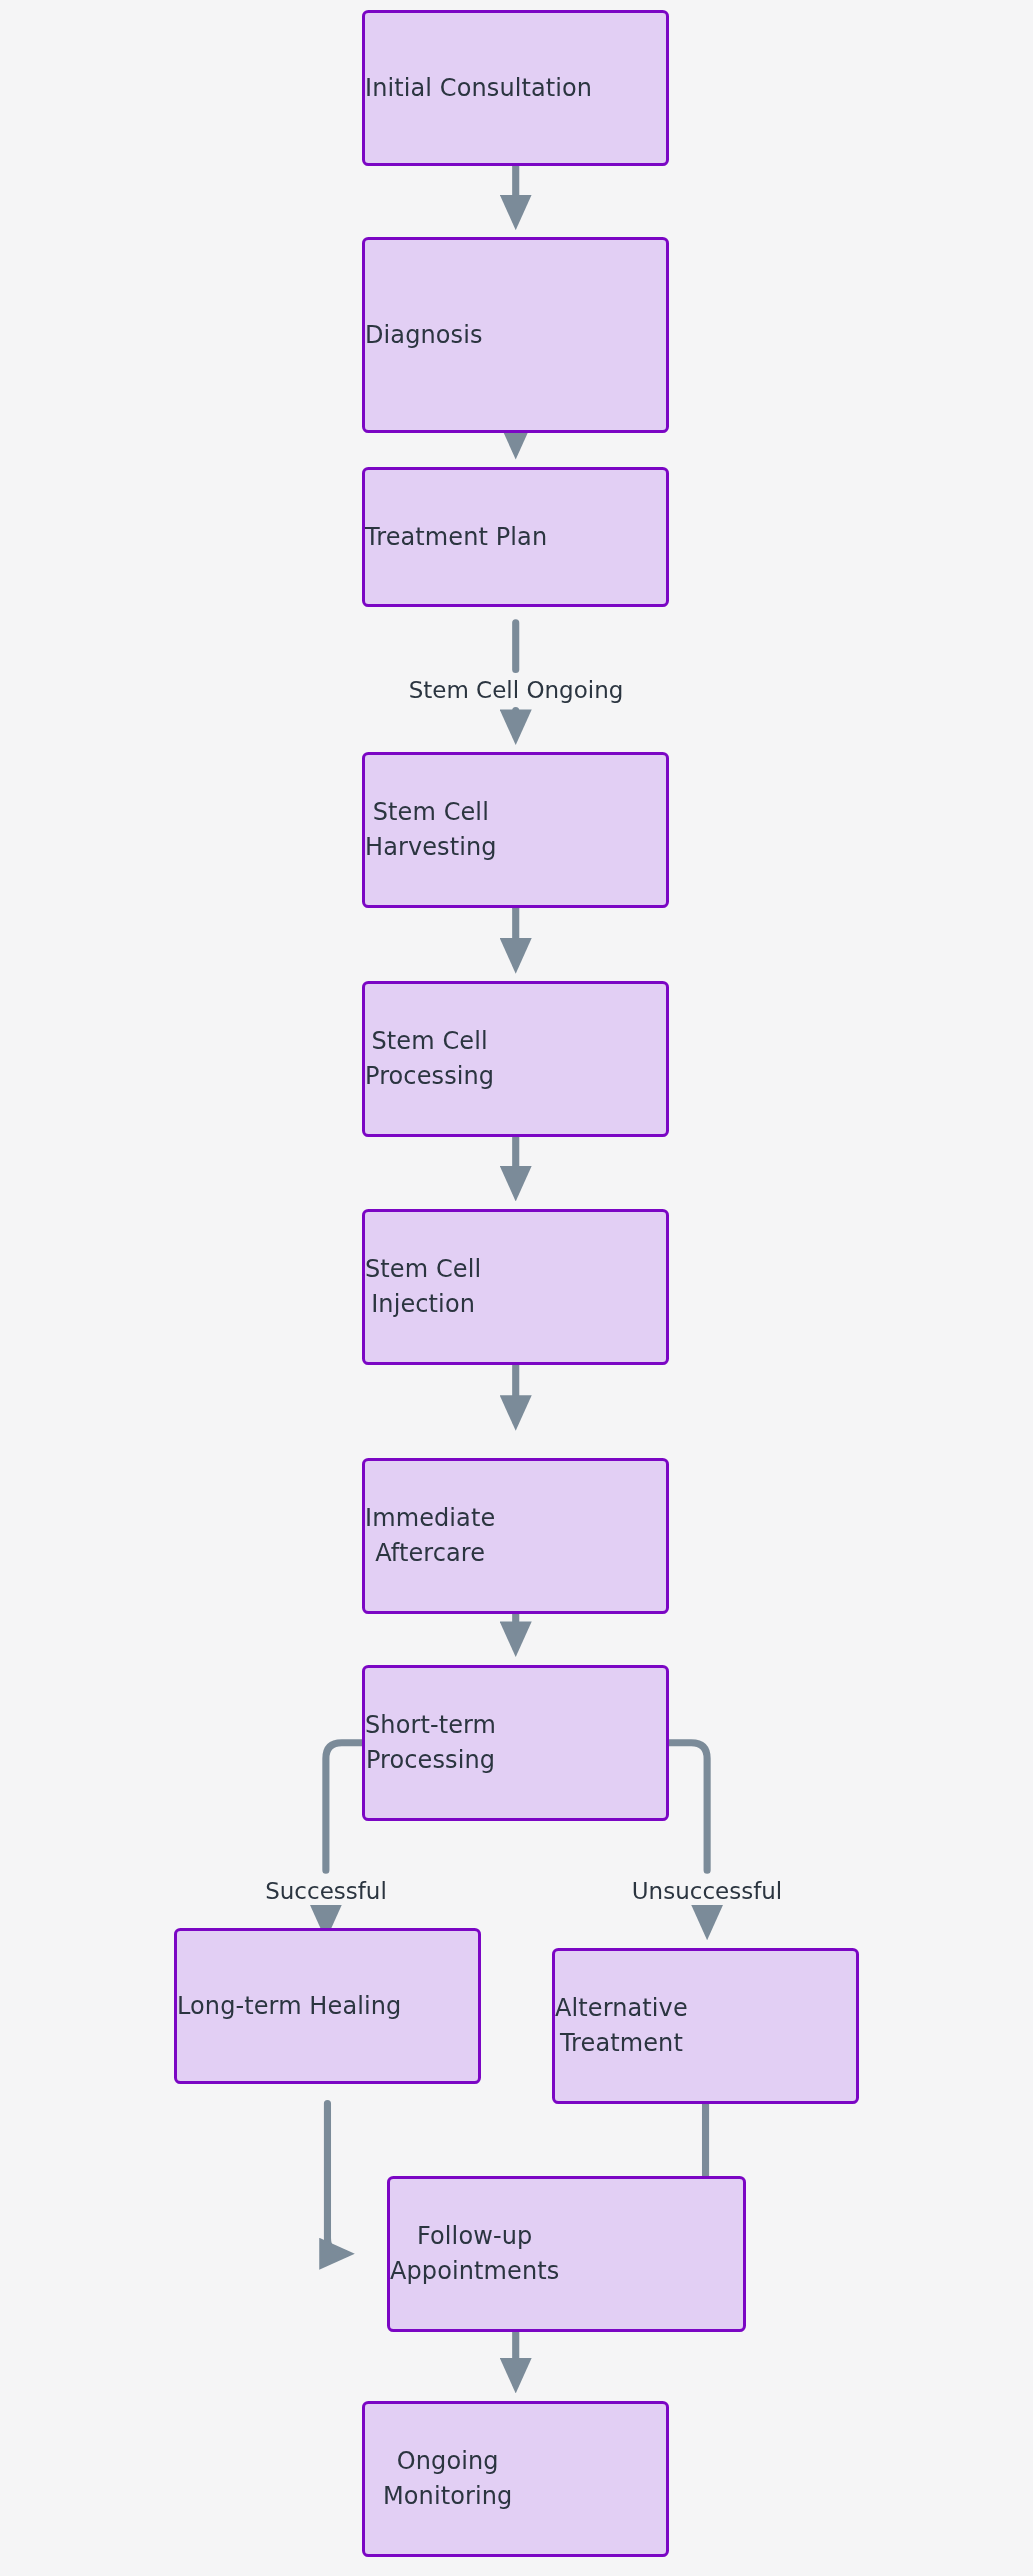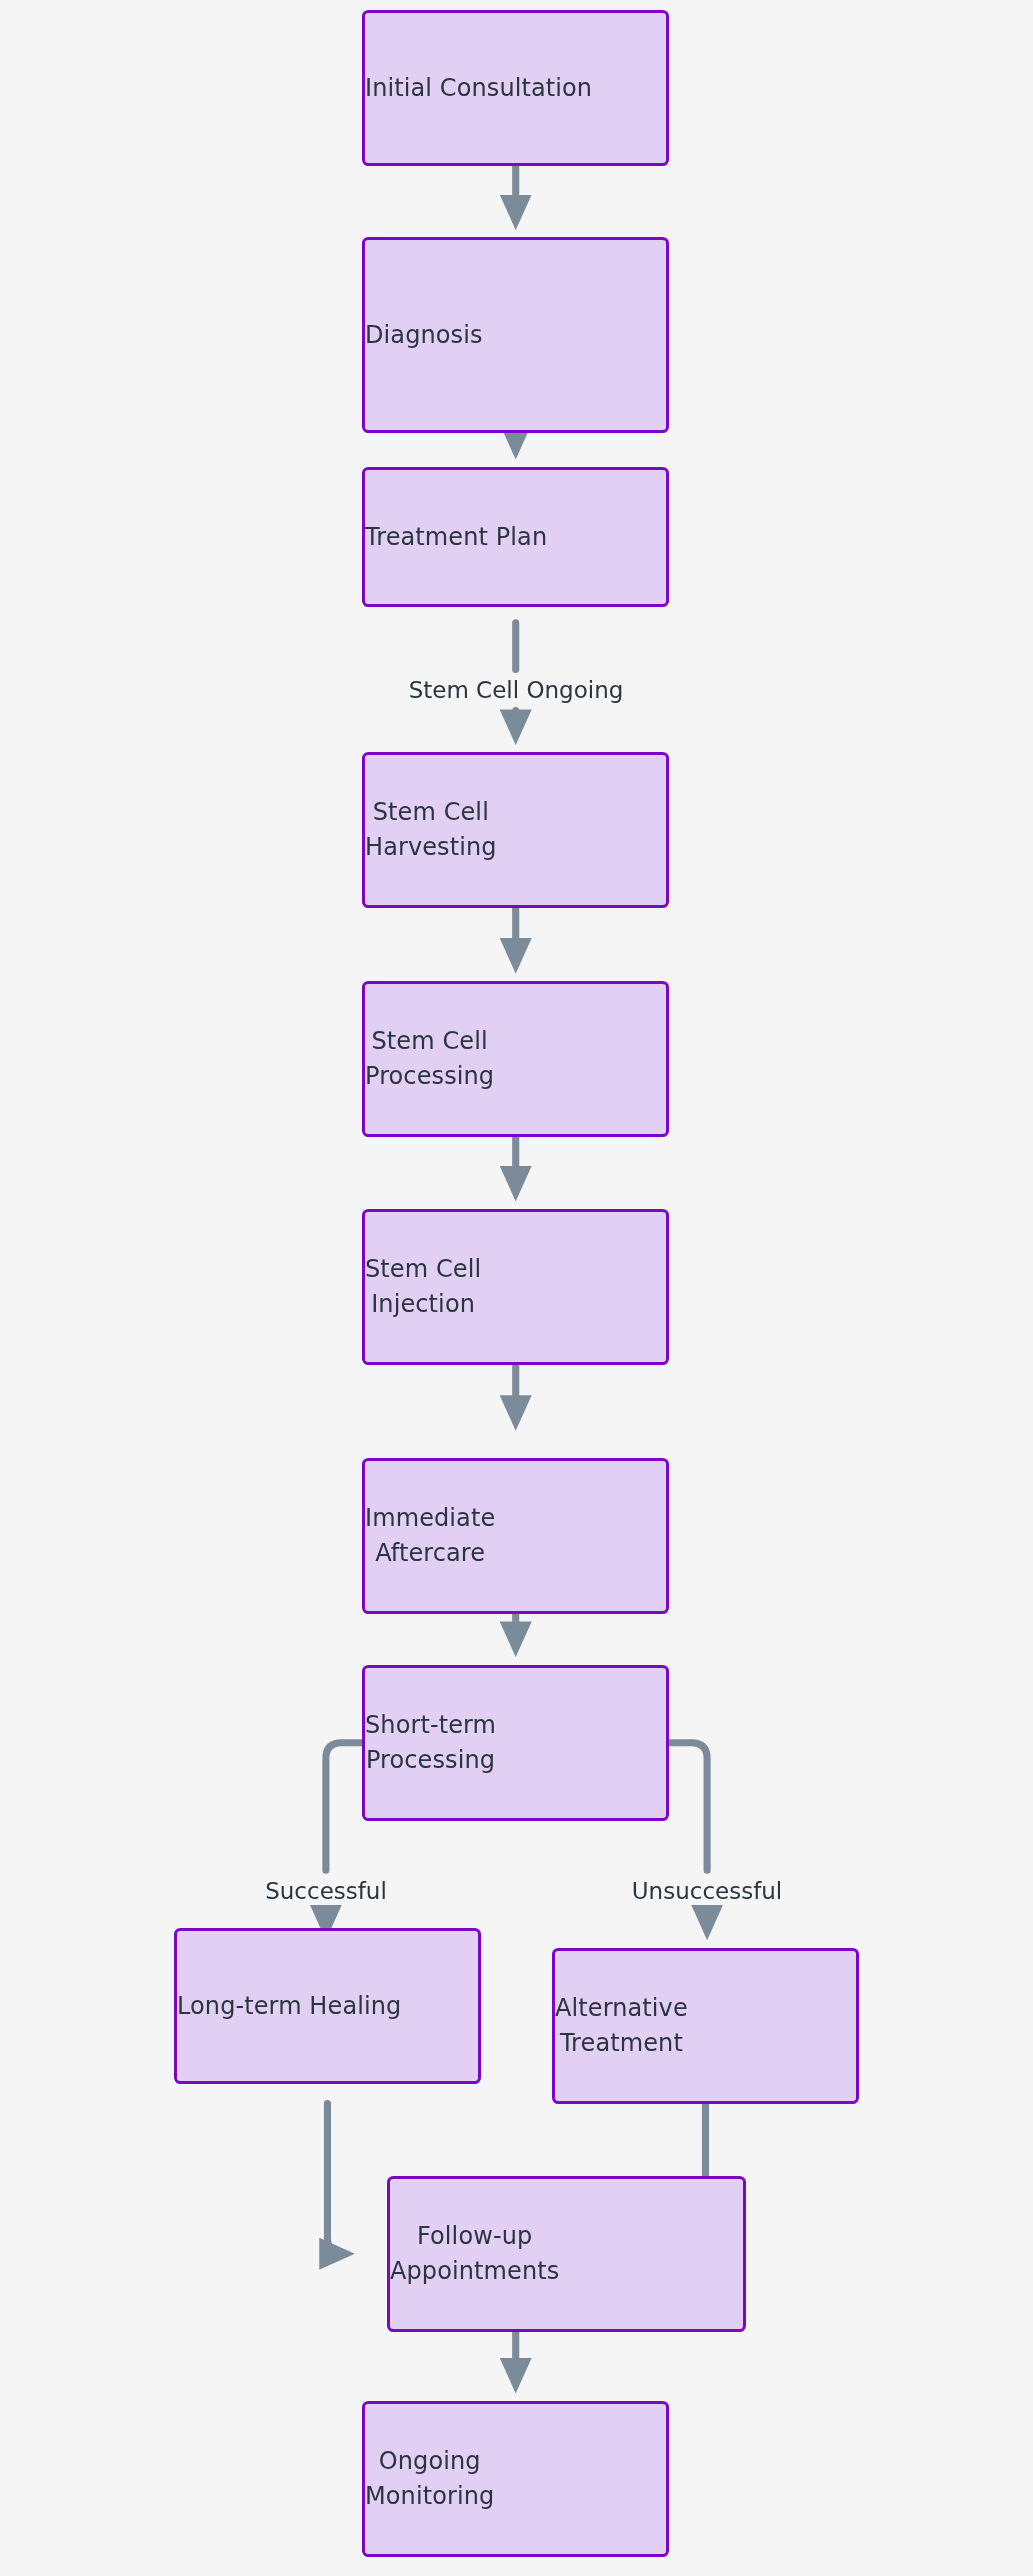--- a/index.html
+++ b/index.html
@@ -144,21 +144,21 @@
   <div class="node" style="left:552px; top:1948px; width:307px; height:156px;">
     <span class="node-label">Alternative
 Treatment</span>
   </div>
 
   <div class="node" style="left:362px; top:2176px; width:359px; height:156px;margin-left:25px;">
     <span class="node-label">Follow-up
 Appointments</span>
   </div>
 
-  <div class="node" style="left:362px; top:2401px; width:307px; height:156px;">
+  <div class="node" style="left:362px; top:2401px; width:307px; height:156px;padding-left:18px;">
     <span class="node-label">Ongoing
 Monitoring</span>
   </div>
 
   <div class="edge-label" style="left:516px; top:690px;">Stem Cell Ongoing</div>
 
   <div class="edge-label" style="left:326px; top:1891px;">Successful</div>
 
   <div class="edge-label" style="left:707px; top:1891px;">Unsuccessful</div>
 

